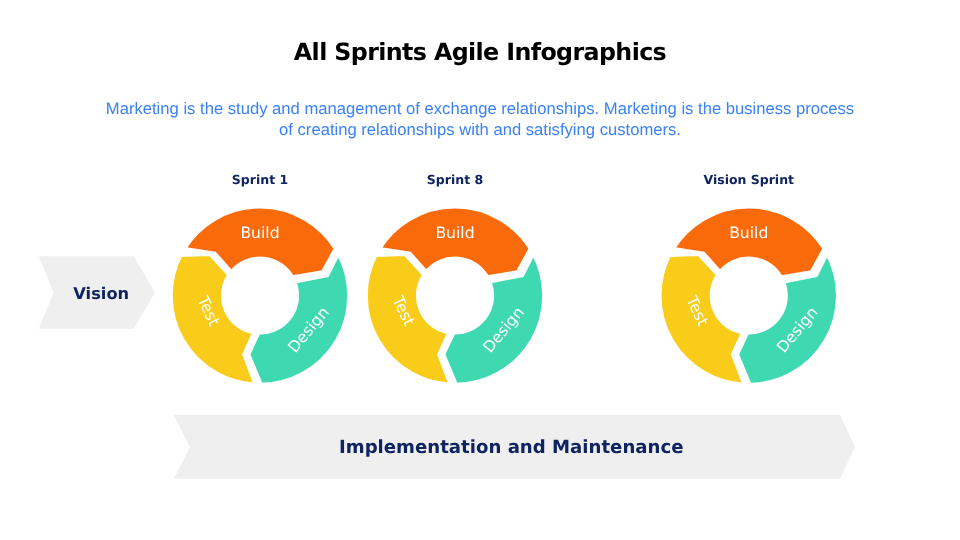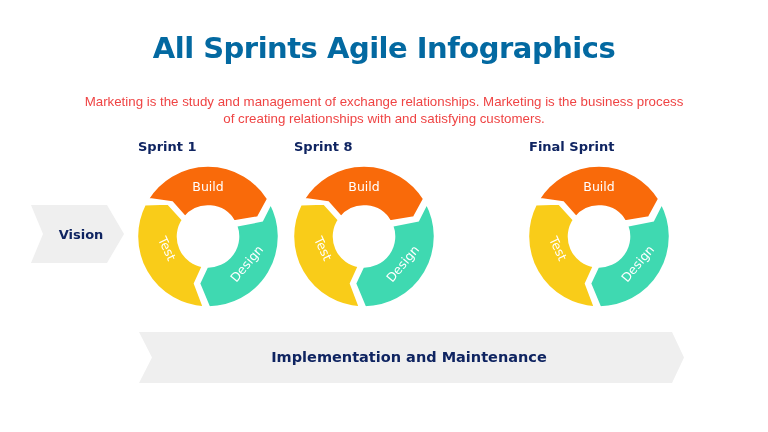--- a/index.html
+++ b/index.html
@@ -1,33 +1,33 @@
 <!DOCTYPE html>
 <html><head>
 <meta charset="utf-8">
 <style>
   html, body { margin:0; padding:0; }
   body { width:768px; height:432px; background:#ffffff; position:relative; overflow:hidden; font-family:"DejaVu Sans", sans-serif; }
-  .title { position:absolute; left:0; top:31px; width:768px; text-align:center; font-family:"DejaVu Sans", sans-serif; font-weight:bold; font-size:29px; color:#0369a1; letter-spacing:-0.5px; }
-  .subtitle { position:absolute; left:84px; top:78px; width:600px; text-align:center; font-family:"Liberation Sans", sans-serif; font-size:13.3px; line-height:17px; color:#ef4444;margin-top:15px; }
-  .sprint-label { position:absolute; width:140px; text-align:left; font-family:"DejaVu Sans", sans-serif; font-weight:bold; font-size:13px; color:#0f2461; top:139px; }
+  .title { position:absolute; left:0; top:31px; width:768px; text-align:center; font-family:"DejaVu Sans", sans-serif; font-weight:bold; font-size:19px; color:#000000; letter-spacing:-0.5px; }
+  .subtitle { position:absolute; left:84px; top:78px; width:600px; text-align:center; font-family:"Liberation Sans", sans-serif; font-size:13.3px; line-height:17px; color:#3b82f6; }
+  .sprint-label { position:absolute; width:140px; text-align:center; font-family:"DejaVu Sans", sans-serif; font-weight:bold; font-size:10px; color:#0f2461; top:139px; }
   svg.diagram { position:absolute; left:0; top:0; }
   .seg-text { font-family:"DejaVu Sans", sans-serif; font-size:12.5px; fill:#ffffff; }
   .chev-text { font-family:"DejaVu Sans", sans-serif; font-weight:bold; font-size:13px; fill:#0f2461; }
   .banner-text { font-family:"DejaVu Sans", sans-serif; font-weight:bold; font-size:14.5px; fill:#0f2461; }
 </style>
 </head>
 <body>
 
 <div class="title">All Sprints Agile Infographics</div>
 <div class="subtitle">Marketing is the study and management of exchange relationships. Marketing is the business process of creating relationships with and satisfying customers.</div>
 
 <div class="sprint-label" style="left:138px;">Sprint 1</div>
 <div class="sprint-label" style="left:294px;">Sprint 8</div>
-<div class="sprint-label" style="left:529px;">Final Sprint</div>
+<div class="sprint-label" style="left:529px;">Vision Sprint</div>
 
 <svg class="diagram" width="768" height="432" viewBox="0 0 768 432">
   <defs>
     <g id="cycle">
       <path fill="#f96a0a" stroke="#ffffff" stroke-width="2.5" stroke-linejoin="miter" d="M -60.2 -37.6 A 71 71 0 0 1 60.2 -37.6 L 50 -19 L 26 -15 A 30 30 0 0 0 -23 -19.3 L -36 -34 Z"></path>
       <path fill="#3fd9b1" stroke="#ffffff" stroke-width="2.5" stroke-linejoin="miter" d="M 62.7 -33.3 A 71 71 0 0 1 1 71 L -9 47 L -1 29.9 A 30 30 0 0 0 28 -11 L 54 -16 Z"></path>
       <path fill="#f9cc19" stroke="#ffffff" stroke-width="2.5" stroke-linejoin="miter" d="M -4 70.9 A 71 71 0 0 1 -63.3 -32.2 L -40 -33 L -25 -16.6 A 30 30 0 0 0 -5 29.6 L -13 47 Z"></path>
     </g>
   </defs>
 

